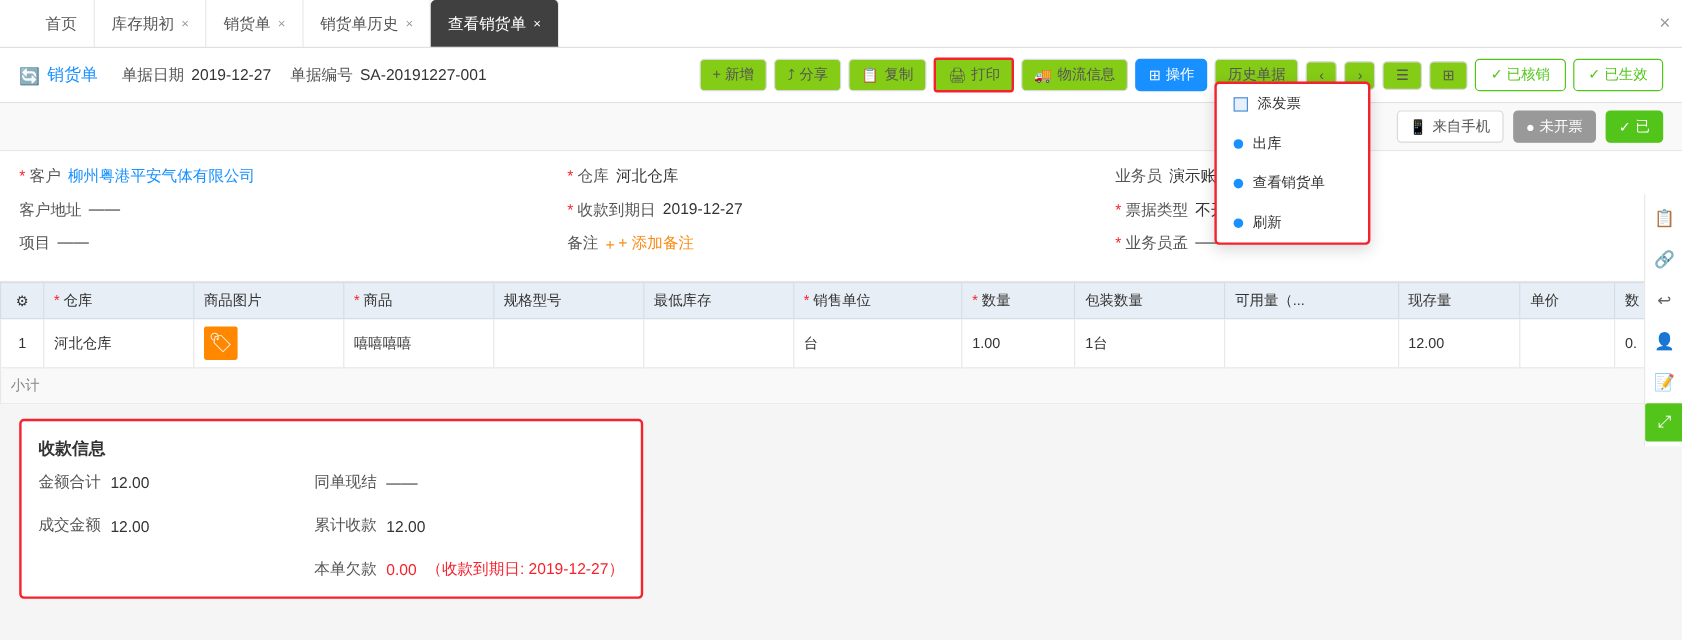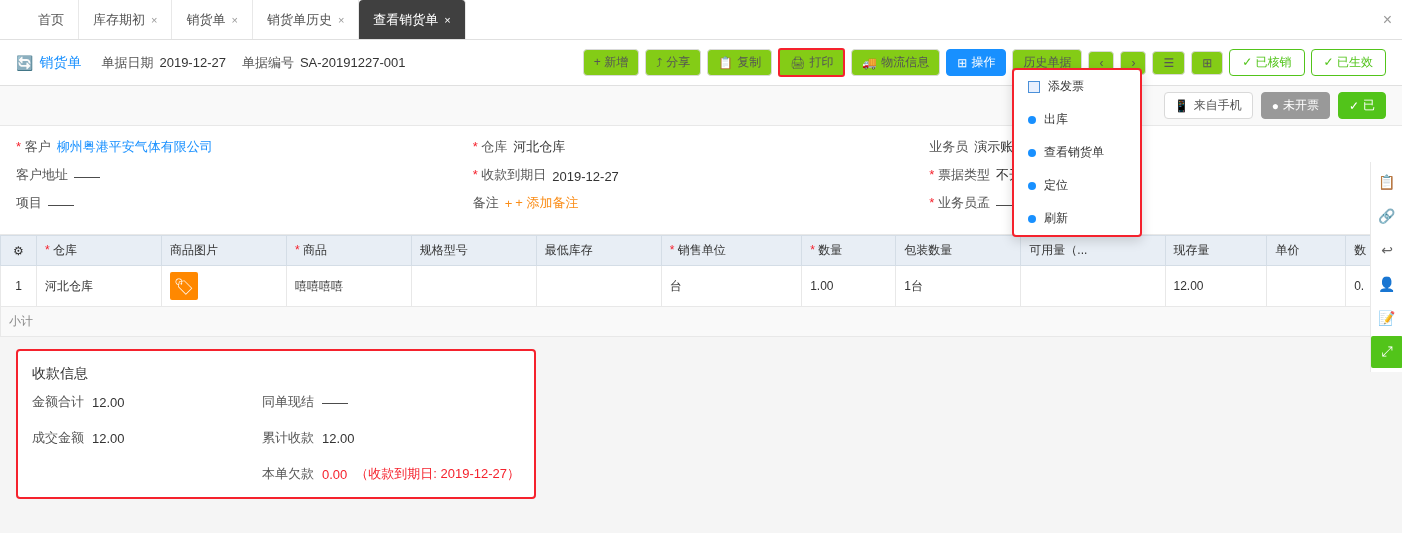--- a/index.html
+++ b/index.html
@@ -56,21 +56,21 @@
       padding: 4px 10px; border: 1px solid #d9d9d9; border-radius: 4px;
       cursor: pointer; font-size: 12px; background: #fff; color: #555;
     }
 
     
     .form-area {
       background: #fff; padding: 12px 16px;
       border-bottom: 1px solid #e8e8e8;
     }
     .form-row { display: flex; align-items: center; gap: 0; margin-bottom: 10px; }
-    .form-group { display: flex; align-items: flex-end; gap: 6px; flex: 1; }
+    .form-group { display: flex; align-items: flex-start; gap: 6px; flex: 1; }
     .form-label { color: #555; white-space: nowrap; font-size: 13px; }
     .form-label.required::before { content: '* '; color: #f5222d; }
     .form-value { color: #333; font-size: 13px; }
     .form-value.link { color: #1890ff; cursor: pointer; }
 
     
     .data-table-wrap { background: #fff; overflow-x: auto; }
     .data-table { width: 100%; border-collapse: collapse; font-size: 12px; }
     .data-table th {
       background: #e8eef5; border: 1px solid #d4dde6;
@@ -82,21 +82,21 @@
       border: 1px solid #e8e8e8; padding: 6px 8px; white-space: nowrap;
     }
     .subtotal-row td { background: #f9f9f9; color: #888; font-size: 12px; }
 
     
     .payment-section {
       border: 2px solid #f5222d; border-radius: 4px;
       margin: 12px 16px; padding: 14px; background: #fff;
       display: inline-block; min-width: 520px;
     }
-    .payment-title { font-weight: normal; font-size: 14px; margin-bottom: 10px; }
+    .payment-title { font-weight: bold; font-size: 14px; margin-bottom: 10px; }
     .payment-grid { display: grid; grid-template-columns: 1fr; gap: 18px 20px; }
     .payment-item { display: flex; align-items: center; gap: 8px; font-size: 13px; }
     .payment-label { color: #555; }
     .payment-value { color: #333; }
     .payment-value.red { color: #f5222d; }
 
     
     .right-sidebar {
       position: fixed; right: 0; top: 50%; transform: translateY(-50%);
       display: flex; flex-direction: column; gap: 2px;
@@ -360,24 +360,20 @@
   <div class="dropdown-item">
     <div class="dot" style="background:#1890ff;"></div>
     <span>出库</span>
   </div>
   <div class="dropdown-item">
     <div class="dot" style="background:#1890ff;"></div>
     <span>查看销货单</span>
   </div>
   <div class="dropdown-item">
     <div class="dot" style="background:#1890ff;"></div>
-    <span>定位</span>
-  </div>
-  <div class="dropdown-item">
-    <div class="dot" style="background:#1890ff;"></div>
     <span>刷新</span>
   </div>
 </div>
 
 <div class="right-sidebar">
   <div class="sidebar-icon">📋</div>
   <div class="sidebar-icon">🔗</div>
   <div class="sidebar-icon">↩</div>
   <div class="sidebar-icon">👤</div>
   <div class="sidebar-icon">📝</div>

